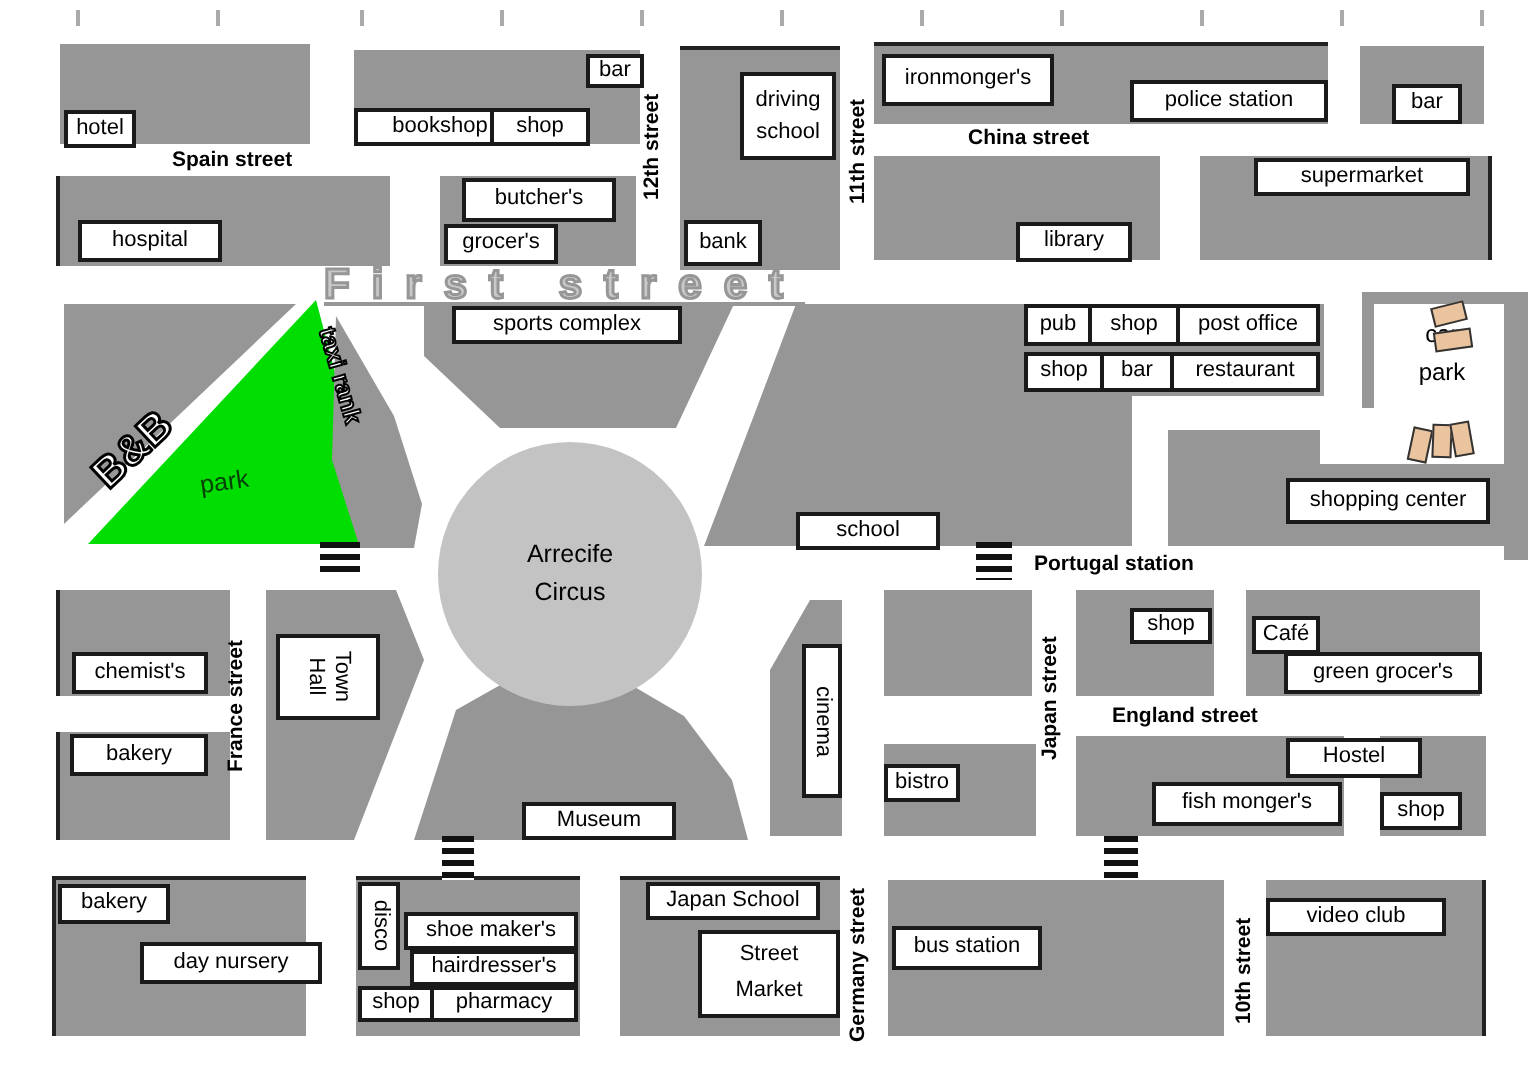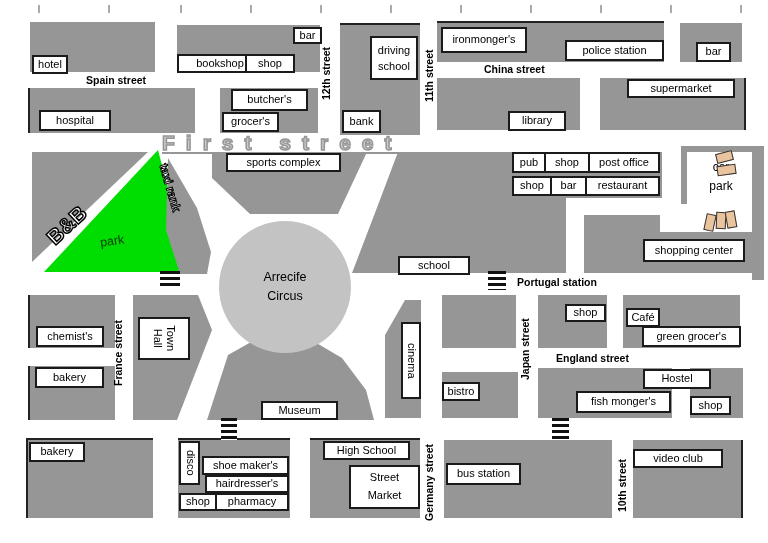--- a/index.html
+++ b/index.html
@@ -147,28 +147,29 @@
   <div class="l" style="left:643px;top:369px;width:68px;height:20px">Hostel</div>
   <div class="l" style="left:576px;top:391px;width:95px;height:22px">fish monger's</div>
   <div class="l" style="left:690px;top:396px;width:41px;height:19px">shop</div>
   <div class="l" style="left:401px;top:322px;width:20px;height:77px">
     <span class="cw">cinema</span>
   </div>
   <div class="l" style="left:442px;top:382px;width:38px;height:19px">bistro</div>
   <div class="l" style="left:261px;top:401px;width:77px;height:19px">Museum</div>
 
   <div class="l" style="left:29px;top:442px;width:56px;height:20px">bakery</div>
+  <div class="l" style="left:70px;top:471px;width:91px;height:21px">day nursery</div>
   <div class="l" style="left:179px;top:441px;width:21px;height:44px">
     <span class="cw">disco</span>
   </div>
   <div class="l" style="left:202px;top:456px;width:87px;height:19px">shoe maker's</div>
   <div class="l" style="left:205px;top:475px;width:84px;height:18px">hairdresser's</div>
   <div class="l" style="left:179px;top:493px;width:38px;height:18px">shop</div>
   <div class="l" style="left:215px;top:493px;width:74px;height:18px">pharmacy</div>
-  <div class="l" style="left:323px;top:441px;width:87px;height:19px">High School</div>
+  <div class="l" style="left:323px;top:441px;width:87px;height:19px">Japan School</div>
   <div class="l l2" style="left:349px;top:465px;width:71px;height:44px;line-height:1.6">
     <span>Street</span>
     <span>Market</span>
   </div>
   <div class="l" style="left:446px;top:463px;width:75px;height:22px">bus station</div>
   <div class="l" style="left:633px;top:449px;width:90px;height:19px">video club</div>
 
   <div class="zebra" style="left:160px;top:271px;width:20px;height:17px"></div>
   <div class="zebra" style="left:488px;top:271px;width:18px;height:19px"></div>
   <div class="zebra" style="left:221px;top:418px;width:16px;height:22px"></div>

